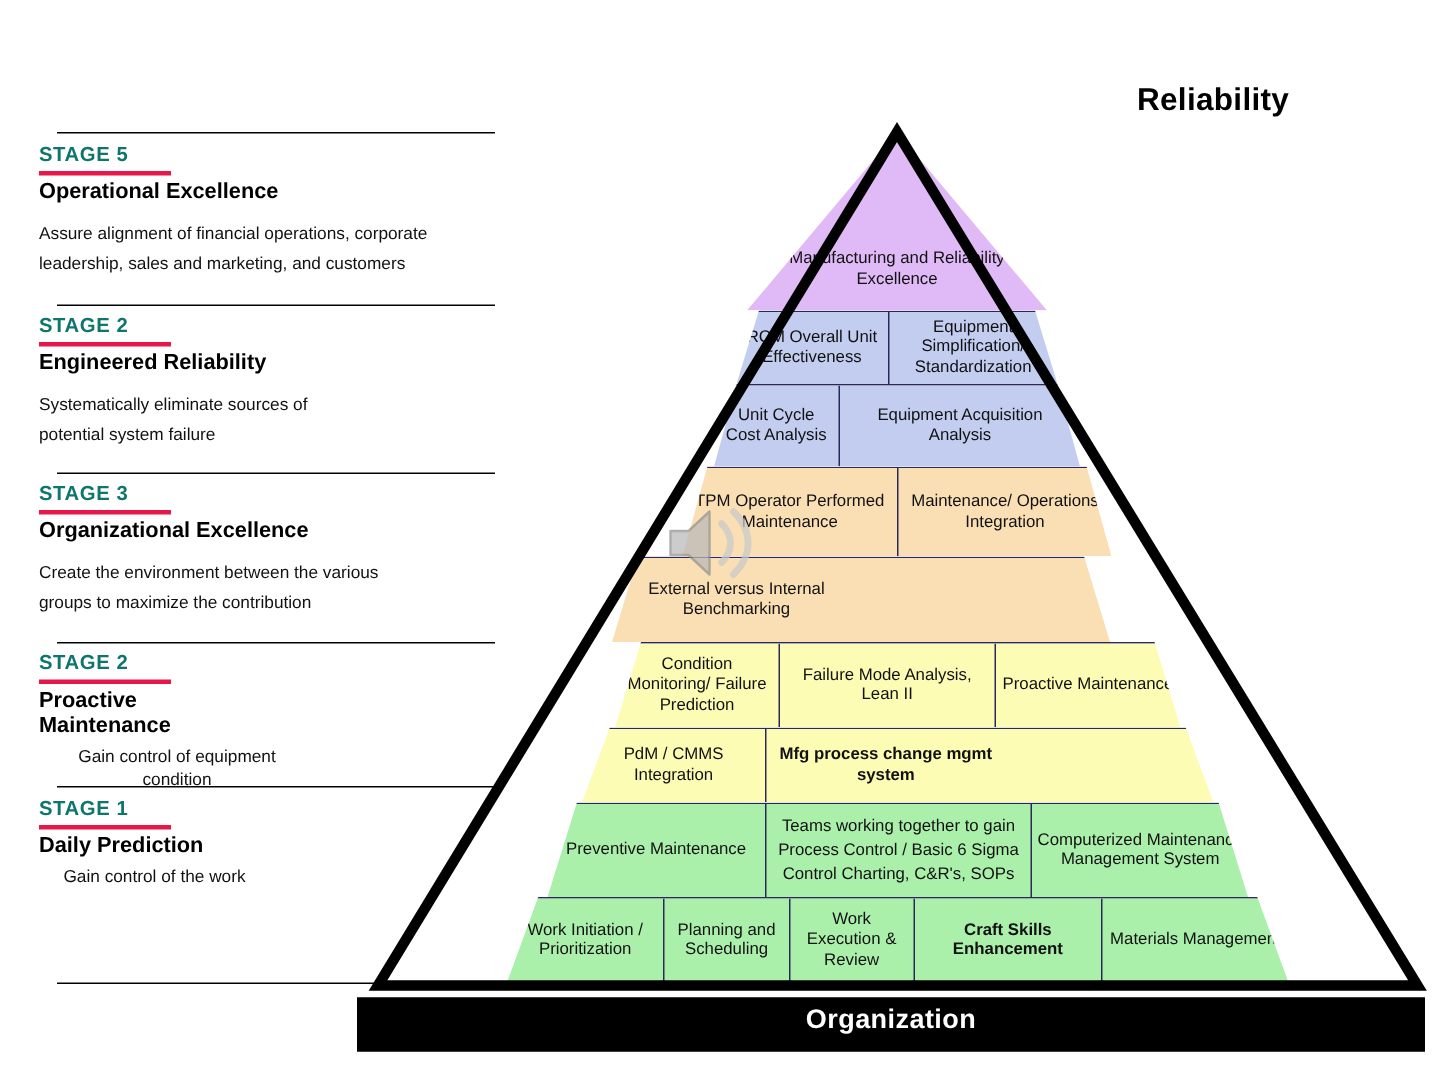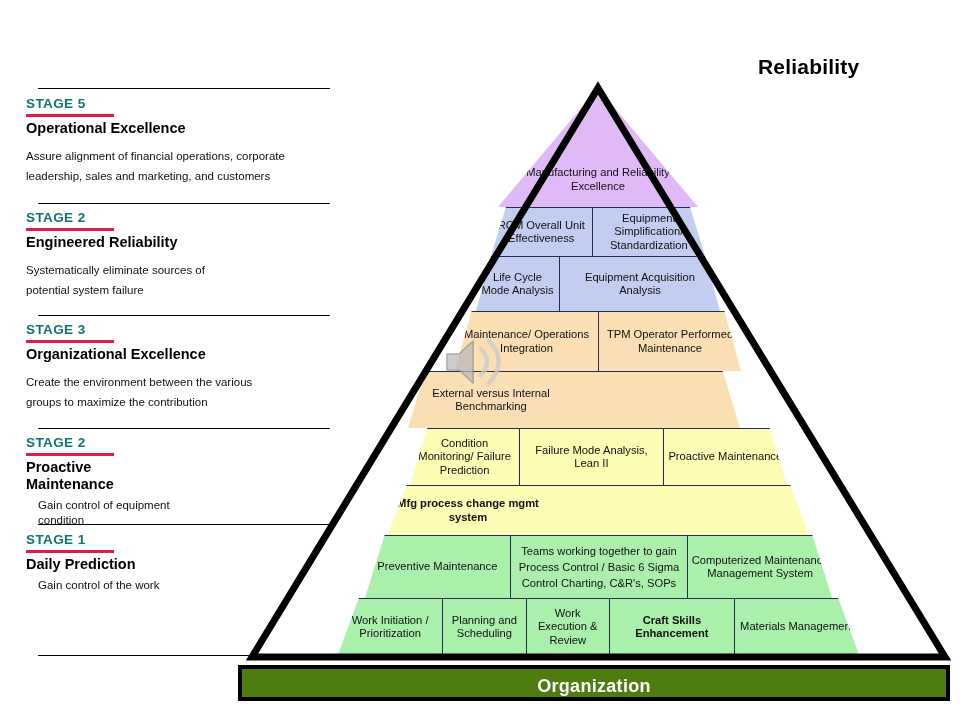--- a/index.html
+++ b/index.html
@@ -37,21 +37,21 @@
   }
   .stage .numrule{
     width:88px; height:2.5px; background:#e8174a; margin:2px 0 3px 0;
   }
   .stage .name{
     font-size:14.5px; font-weight:bold; color:#000; line-height:17px;
   }
   .stage .desc{
     font-size:11.5px; color:#111; line-height:20px; margin-top:9px;
   }
-  .stage .desc.tight{line-height:15px; margin-top:5px; padding-left:12px;}
+  .stage .desc.tight{line-height:15px; margin-top:5px; padding-left:12px;text-align:center;}
 
   
   .pyramid{position:absolute; left:0; top:0; width:960px; height:720px;}
 
   .row{
     position:absolute;
     overflow:hidden;
     box-sizing:border-box;
   }
   .row .fill{
@@ -87,24 +87,24 @@
   }
   .apex .txt{
     font-size:11.2px; line-height:13.5px; text-align:center;
     padding-bottom:14px; color:#111;
   }
 
   
   .orgbar{
     position:absolute;
     left:238px; top:665px; width:712px; height:36px;
-    background:#4d7c0f;
+    background:#000000;
     border:4px solid #000;
     box-sizing:border-box;
-    display:flex; align-items:flex-end; justify-content:center;
+    display:flex; align-items:flex-start; justify-content:center;
   }
   .orgbar span{
     color:#fff; font-size:18px; font-weight:bold; letter-spacing:.3px;
   }
 
   
   .speaker{
     position:absolute; left:443px; top:333px; width:66px; height:58px;
     opacity:.72;
   }
@@ -176,37 +176,37 @@
         <div class="txt">Equipment Simplification/ Standardization</div>
       </div>
     </div>
   </div>
 
   <div class="row sep" style="left:476px; top:256px; width:244px; height:55px;
               clip-path:polygon(6.2% 0%, 93.8% 0%, 100% 100%, 0% 100%);">
     <div class="fill" style="background:#c3cdf0"></div>
     <div class="cells">
       <div class="cell" style="flex:0 0 34%">
-        <div class="txt">Life Cycle Mode Analysis</div>
+        <div class="txt">Unit Cycle Cost Analysis</div>
       </div>
       <div class="cell" style="flex:1">
         <div class="txt">Equipment Acquisition Analysis</div>
       </div>
     </div>
   </div>
 
   <div class="row sep" style="left:455px; top:311px; width:286px; height:60px;
               clip-path:polygon(5.8% 0%, 94.2% 0%, 100% 100%, 0% 100%);">
     <div class="fill" style="background:#fadfb4"></div>
     <div class="cells">
-      <div class="cell" style="flex:1">
-        <div class="txt">Maintenance/ Operations Integration</div>
-      </div>
       <div class="cell" style="flex:0 0 50%">
         <div class="txt">TPM Operator Performed Maintenance</div>
+      </div>
+      <div class="cell" style="flex:1">
+        <div class="txt">Maintenance/ Operations Integration</div>
       </div>
     </div>
   </div>
 
   <div class="row sep" style="left:408px; top:371px; width:332px; height:57px;
               clip-path:polygon(5.2% 0%, 94.8% 0%, 100% 100%, 0% 100%);">
     <div class="fill" style="background:#fadfb4"></div>
     <div class="cells">
       <div class="cell" style="flex:0 0 50%">
         <div class="txt">External versus Internal Benchmarking</div>
@@ -227,20 +227,23 @@
       <div class="cell" style="flex:1">
         <div class="txt">Proactive Maintenance</div>
       </div>
     </div>
   </div>
 
   <div class="row sep" style="left:388px; top:485px; width:421px; height:50px;
               clip-path:polygon(4.4% 0%, 95.6% 0%, 100% 100%, 0% 100%);">
     <div class="fill" style="background:#fcfcb4"></div>
     <div class="cells">
+      <div class="cell" style="flex:0 0 29%">
+        <div class="txt">PdM    / CMMS Integration</div>
+      </div>
       <div class="cell" style="flex:0 0 38%">
         <div class="txt"><b>Mfg process change mgmt system</b></div>
       </div>
     </div>
   </div>
 
   <div class="row sep" style="left:365px; top:535px; width:467px; height:63px;
               clip-path:polygon(4.2% 0%, 95.8% 0%, 100% 100%, 0% 100%);">
     <div class="fill" style="background:#aaf0ab"></div>
     <div class="cells">

